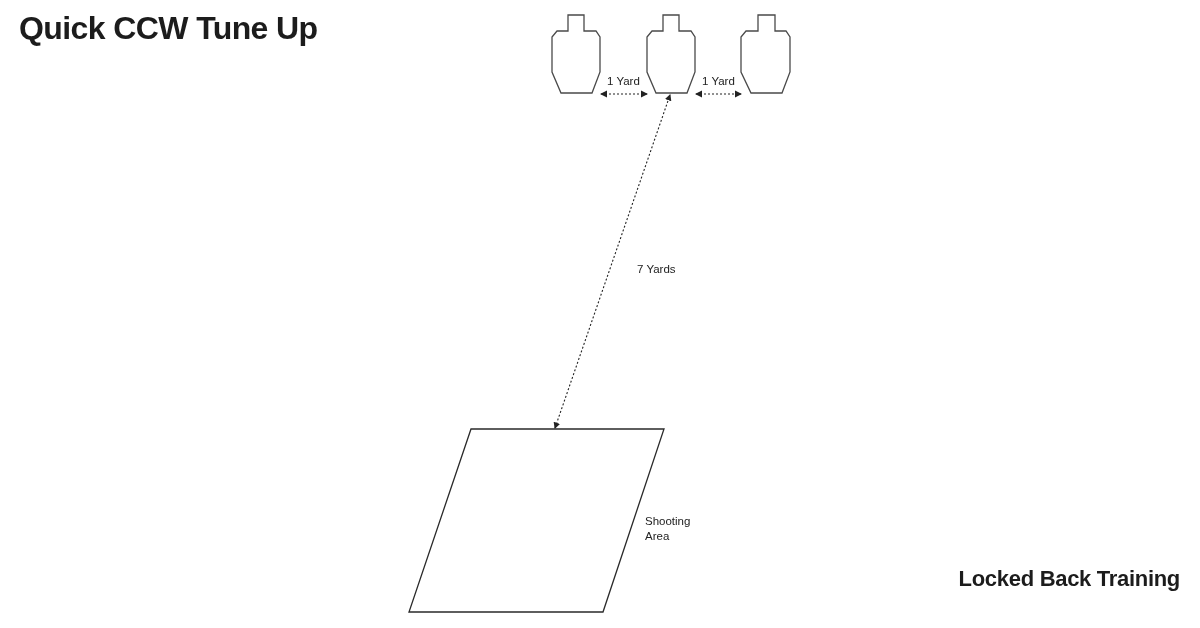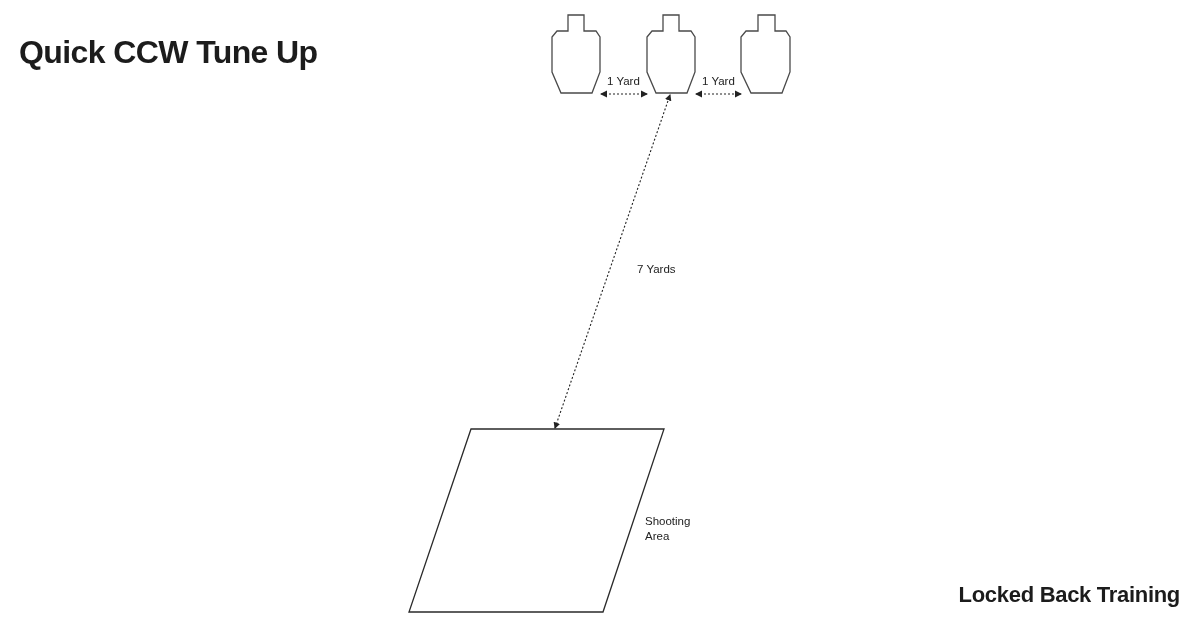--- a/index.html
+++ b/index.html
@@ -1,22 +1,22 @@
 <!DOCTYPE html>
 <html><head>
   <meta charset="utf-8">
   <style>
     html, body { margin: 0; padding: 0; background: #ffffff; }
     body { width: 1200px; height: 628px; position: relative; overflow: hidden;
            font-family: "Liberation Sans", sans-serif; color: #1f1f1f; }
-    .title { position: absolute; left: 19px; top: 34px; margin: 0;
+    .title { position: absolute; left: 19px; top: 10px; margin: 0;
              font-family: "Liberation Sans", sans-serif; font-weight: 700;
              font-size: 32px; line-height: 36px; letter-spacing: -0.6px; color: #1c1c1c; }
     .title span { display: block; }
-    .brand { position: absolute; right: 20px; top: 581px; margin: 0;
+    .brand { position: absolute; right: 20px; top: 565px; margin: 0;
              font-family: "Liberation Sans", sans-serif; font-weight: 700;
              font-size: 22px; line-height: 28px; letter-spacing: -0.3px; color: #1c1c1c; }
     svg.canvas { position: absolute; left: 0; top: 0; }
     .lbl { font-family: "Liberation Sans", sans-serif; font-size: 11.5px; fill: #222; }
   </style>
 </head>
 <body>
 
 <h1 class="title">
   <span>Quick CCW Tune Up</span>

